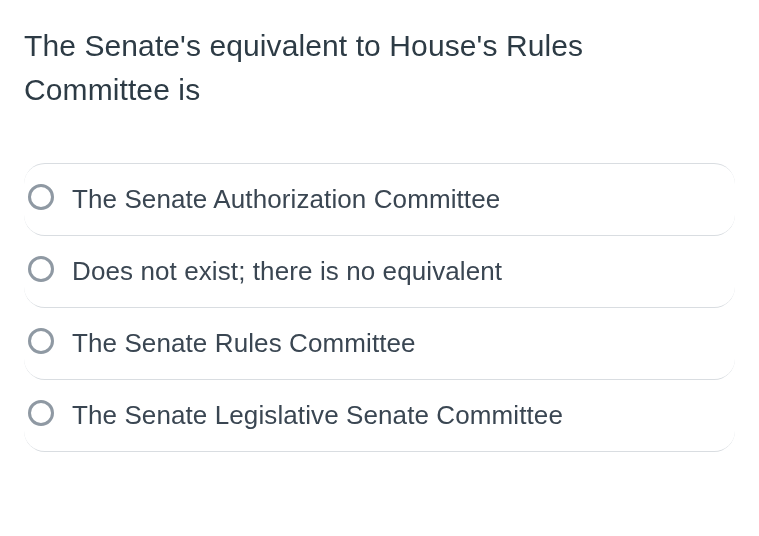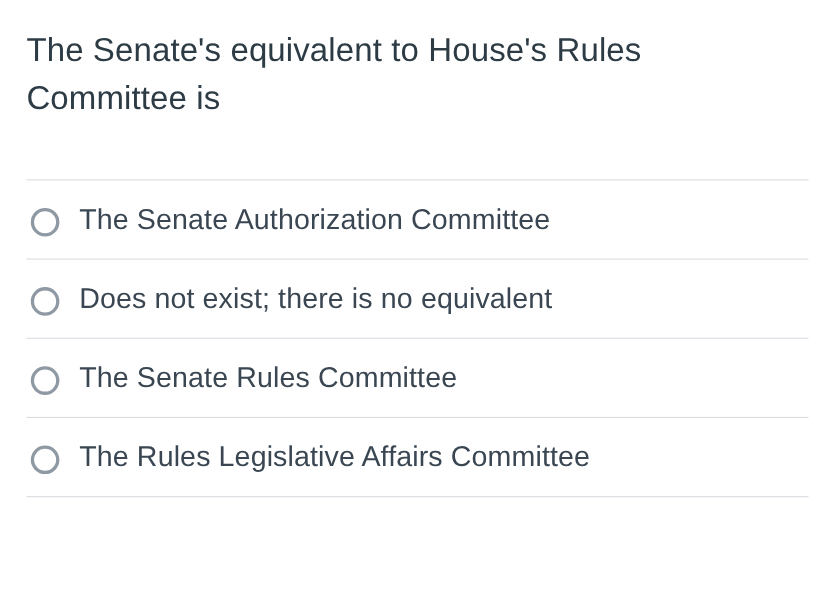--- a/index.html
+++ b/index.html
@@ -1,15 +1,15 @@
 <!DOCTYPE html>
 <html><head>
 <meta charset="utf-8">
 <style>
-  * { box-sizing: border-box; margin: 0; padding: 0; }
+  * { box-sizing: border-box; margin: 0; padding: 0; border-radius: 21px; }
   html, body {
     width: 759px;
     height: 536px;
     background: #ffffff;
     font-family: "Helvetica Neue", Helvetica, Arial, sans-serif;
     color: #2d3b45;
   }
   .container {
     padding: 24px 24px 0 24px;
   }
@@ -19,21 +19,21 @@
     line-height: 1.45;
     color: #2d3b45;
     letter-spacing: 0.1px;
     margin-bottom: 52px;
   }
   .options {
     border-top: 1px solid #d9dde1;
   }
   .option {
     display: flex;
-    align-items: flex-end;
+    align-items: flex-start;
     gap: 18px;
     padding: 20px 4px;
     border-bottom: 1px solid #d9dde1;
     cursor: pointer;
   }
   .radio {
     width: 26px;
     height: 26px;
     border: 3px solid #8f99a3;
     border-radius: 50%;
@@ -65,17 +65,17 @@
       <span class="option-label">Does not exist; there is no equivalent</span>
     </div>
 
     <div class="option">
       <span class="radio"></span>
       <span class="option-label">The Senate Rules Committee</span>
     </div>
 
     <div class="option">
       <span class="radio"></span>
-      <span class="option-label">The Rules Legislative Affairs Committee</span>
+      <span class="option-label">The Senate Legislative Senate Committee</span>
     </div>
 
   </div>
 </div>
 
 </body></html>

